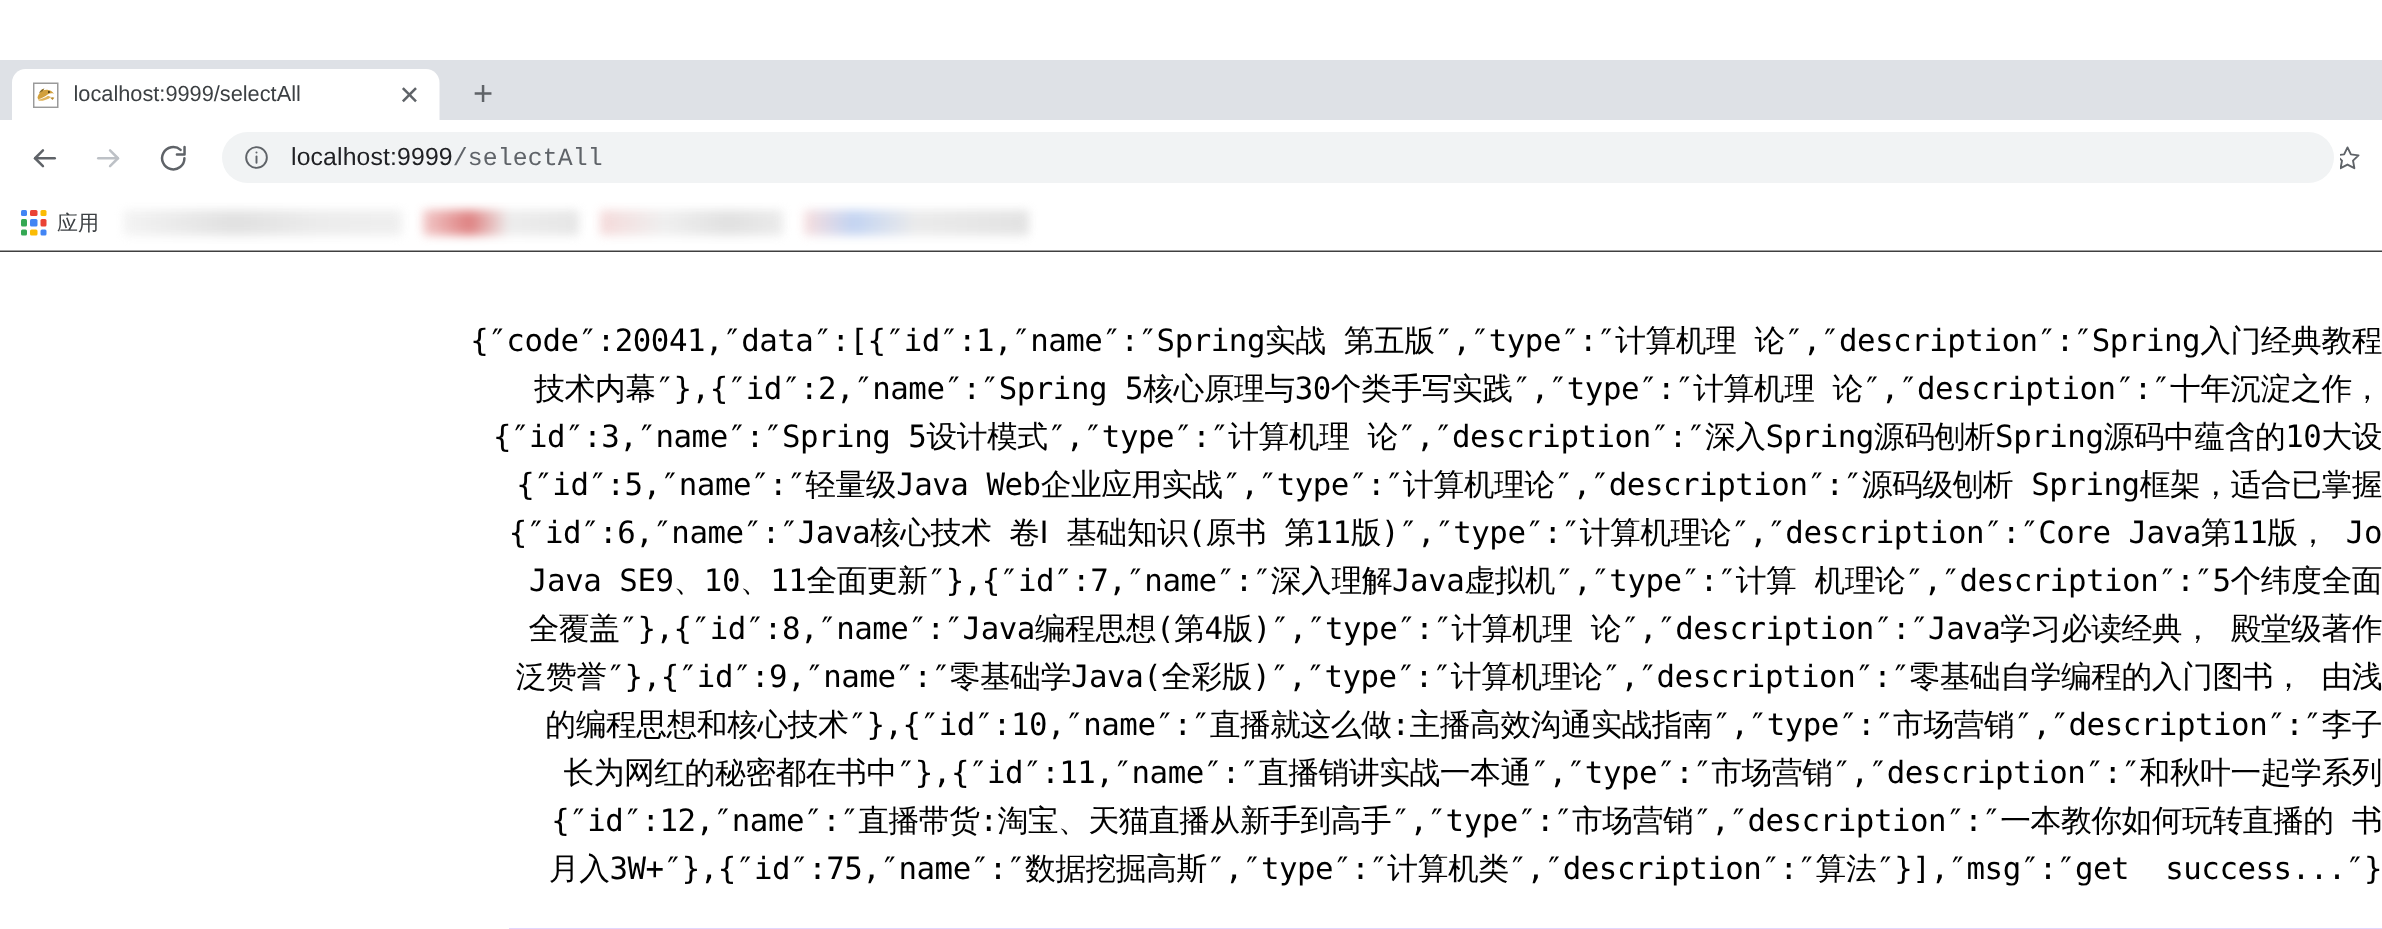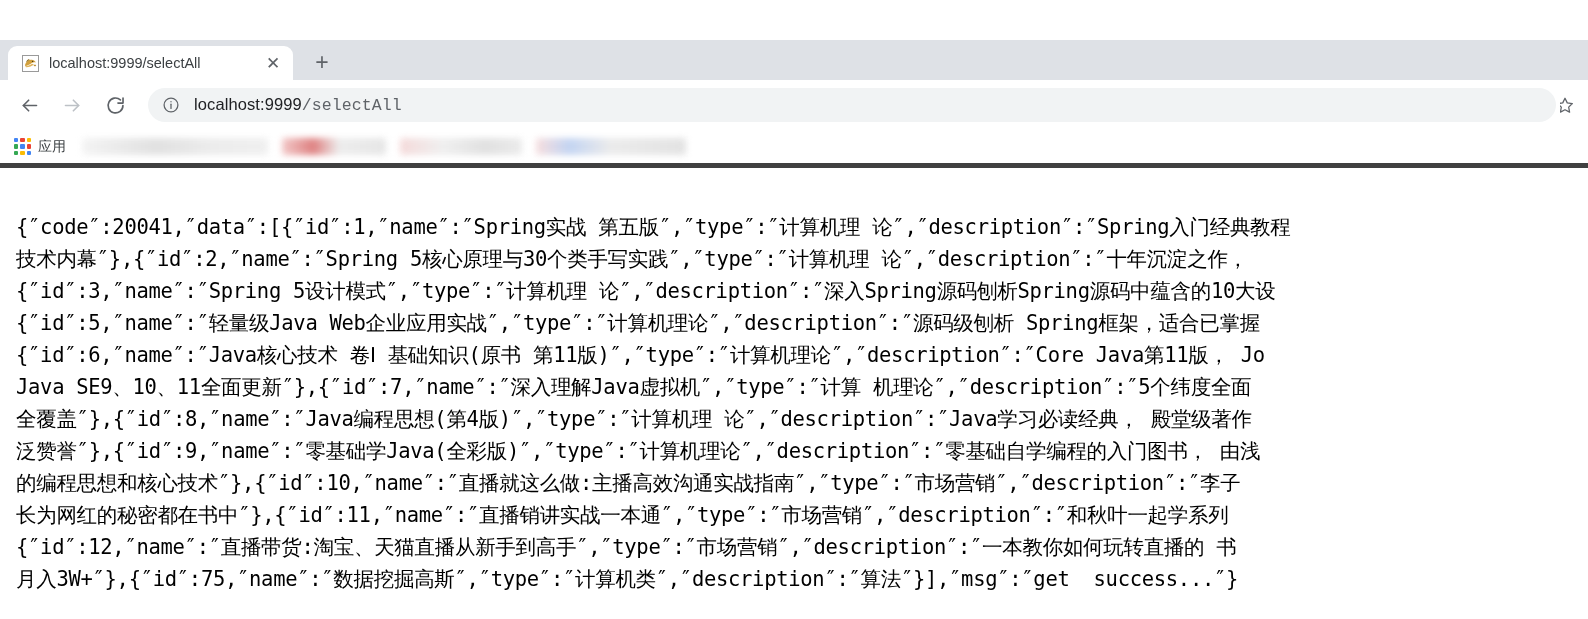--- a/index.html
+++ b/index.html
@@ -131,21 +131,21 @@
     margin-left: -4px;
   }
 
   
   .bookmarks {
     height: 38px;
     background: #ffffff;
     display: flex;
     align-items: center;
     padding-left: 14px;
-    border-bottom: 5px solid #404040;
+    border-bottom: 1px solid #404040;
     position: relative;
   }
   .apps-btn {
     display: flex;
     align-items: center;
     cursor: pointer;
     margin-right: 16px;
     flex: 0 0 auto;
   }
   .apps-grid {
@@ -178,21 +178,21 @@
   .json-body {
     font-family: "DejaVu Sans Mono", "Liberation Mono", monospace;
     font-size: 20.5px;
     line-height: 32px;
     color: #000000;
     padding: 22px 0 0 16px;
     white-space: pre;
     overflow: hidden;
     letter-spacing: -0.3px;
   }
-  .json-line { white-space: pre; height: 32px; }
+  .json-line { white-space: pre; height: 32px; text-align: right; }
 
   .watermark {
     position: absolute;
     right: 28px;
     bottom: 16px;
     font-size: 15px;
     color: #c8c8c8;
     font-family: "Liberation Sans", sans-serif;
     letter-spacing: 0.4px;
     white-space: nowrap;

